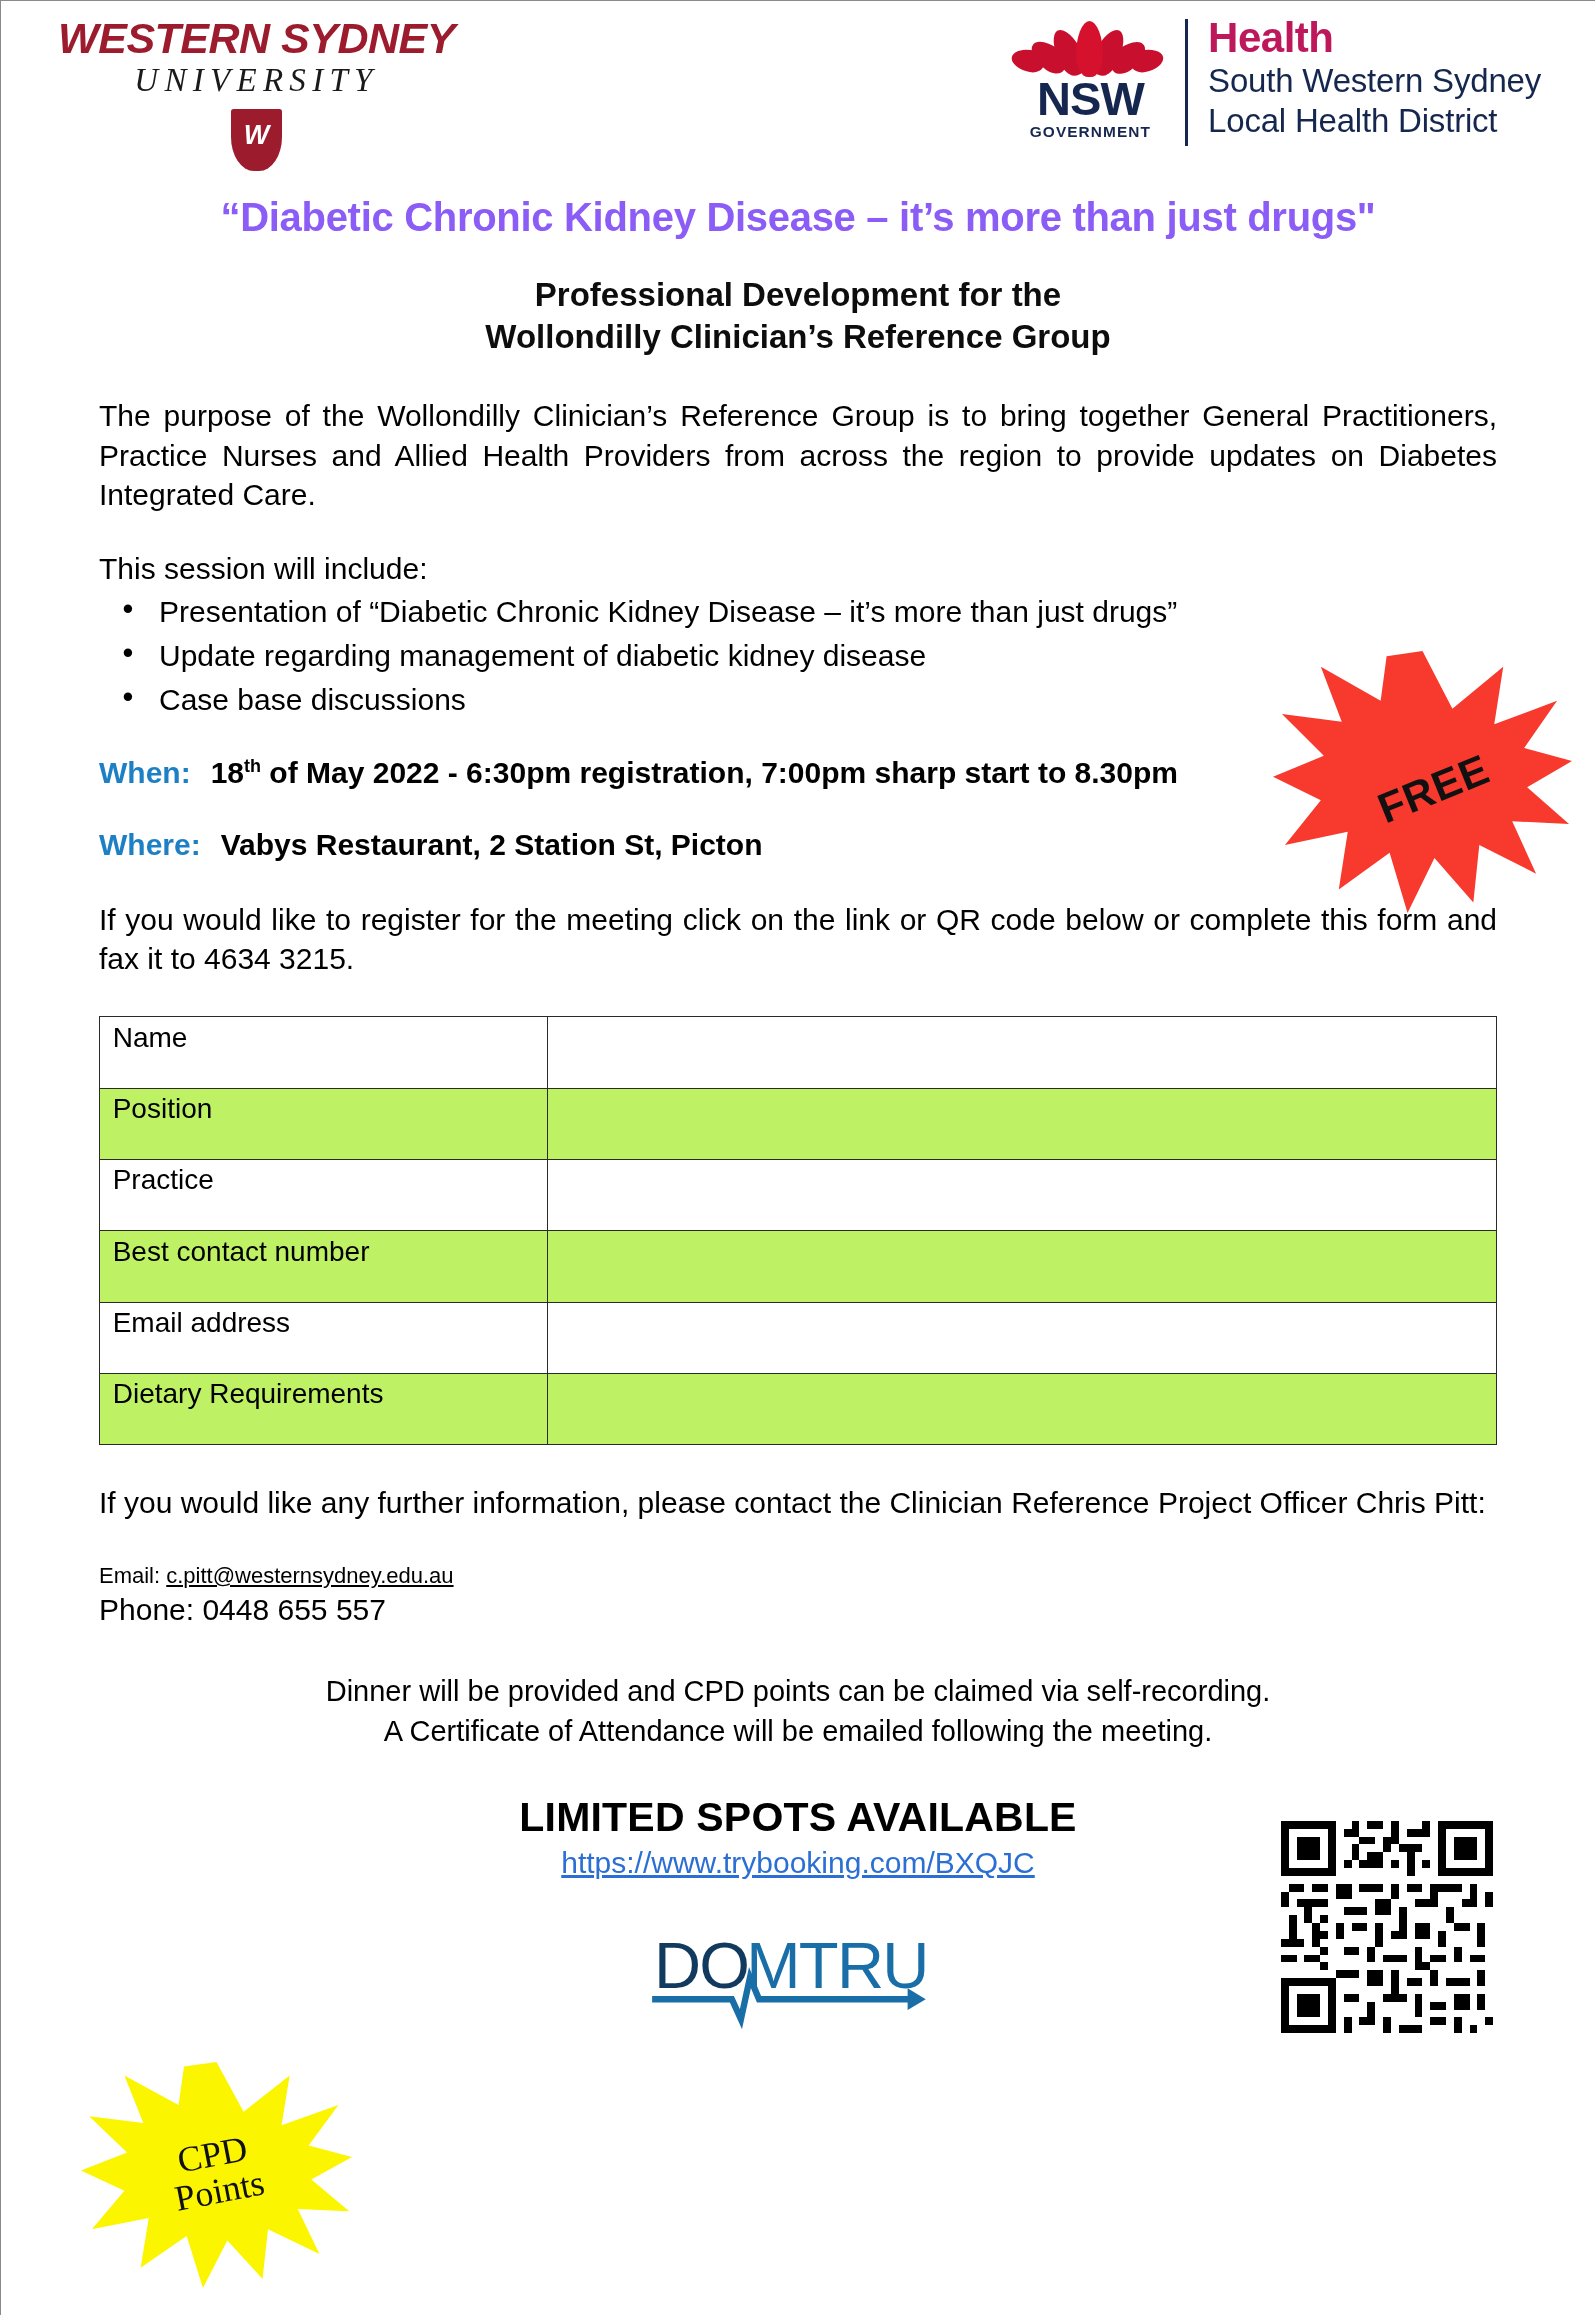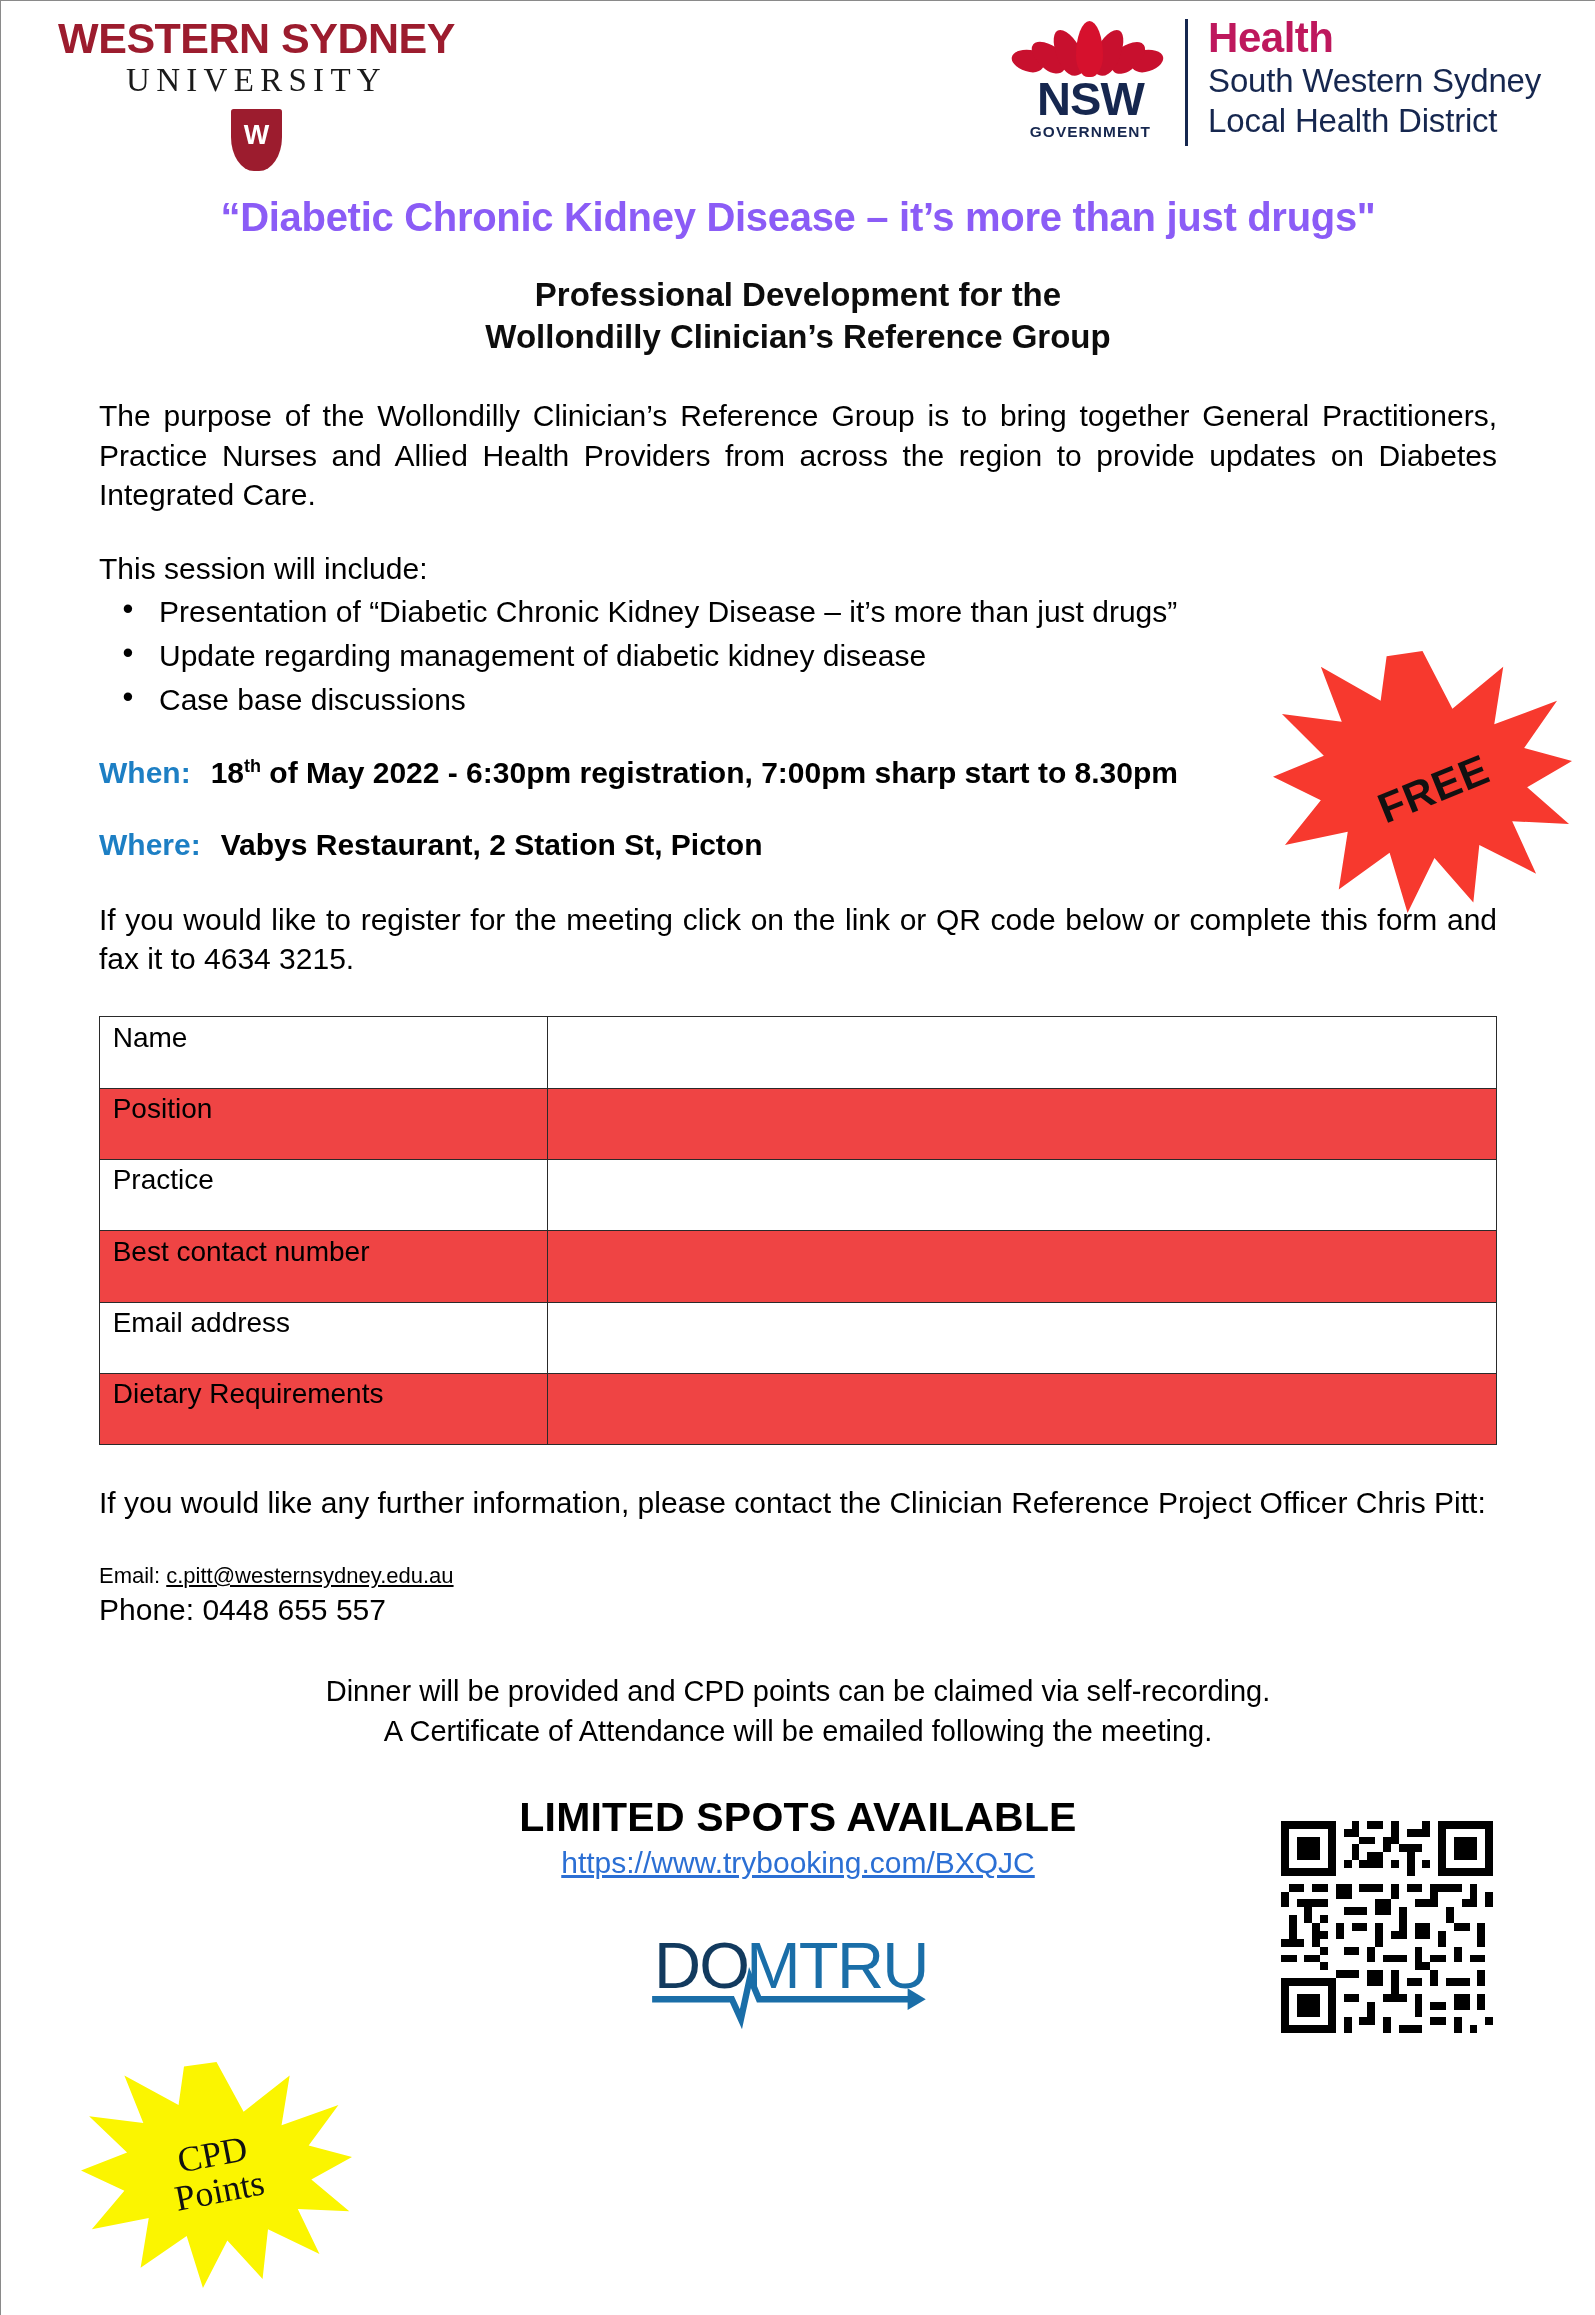--- a/index.html
+++ b/index.html
@@ -14,21 +14,21 @@
     width:1596px;height:2316px;
     box-sizing:border-box;
     border:1.8px solid #8a8a8a;
     background:#fff;
     overflow:hidden;
   }
 
   
   .header{position:relative;height:172px;}
   .wsu-logo{
-    position:absolute;left:43px;top:16.3px;width:425px;text-align:center;
+    position:absolute;left:43px;top:16.3px;width:425px;text-align:center;font-style:italic;
   }
   .wsu-top{
     font-family:"Liberation Sans", sans-serif;
     font-weight:bold;font-size:43px;letter-spacing:-0.5px;
     color:#9c1c2e;line-height:1;white-space:nowrap;
   }
   .wsu-bottom{
     font-family:"Liberation Serif", serif;
     font-size:33px;letter-spacing:6.3px;color:#1a1a1a;
     line-height:1.15;margin-top:1.8px;text-align:center;
@@ -113,21 +113,21 @@
     border-collapse:collapse;width:100%;margin-top:38px;
     table-layout:fixed;
   }
   table.form td{
     border:1.8px solid #2a2a2a;
     height:65px;vertical-align:top;
     padding:5.4px 0 0 12.7px;
     font-size:28px;line-height:1.1;
   }
   table.form td.lab{width:434px;}
-  table.form tr.alt td{background:#ef4444;}
+  table.form tr.alt td{background:#bef264;}
 
   
   .email-line{font-size:22px;margin-top:38px;line-height:1.32;}
   .email-line a, .link{color:#000;text-decoration:underline;}
   .phone-line{font-size:30px;line-height:1.32;}
   .notes{
     text-align:center;font-size:29px;line-height:1.35;margin-top:43px;
   }
   .limited{
     text-align:center;font-weight:bold;font-size:41px;margin-top:43px;letter-spacing:0.2px;

